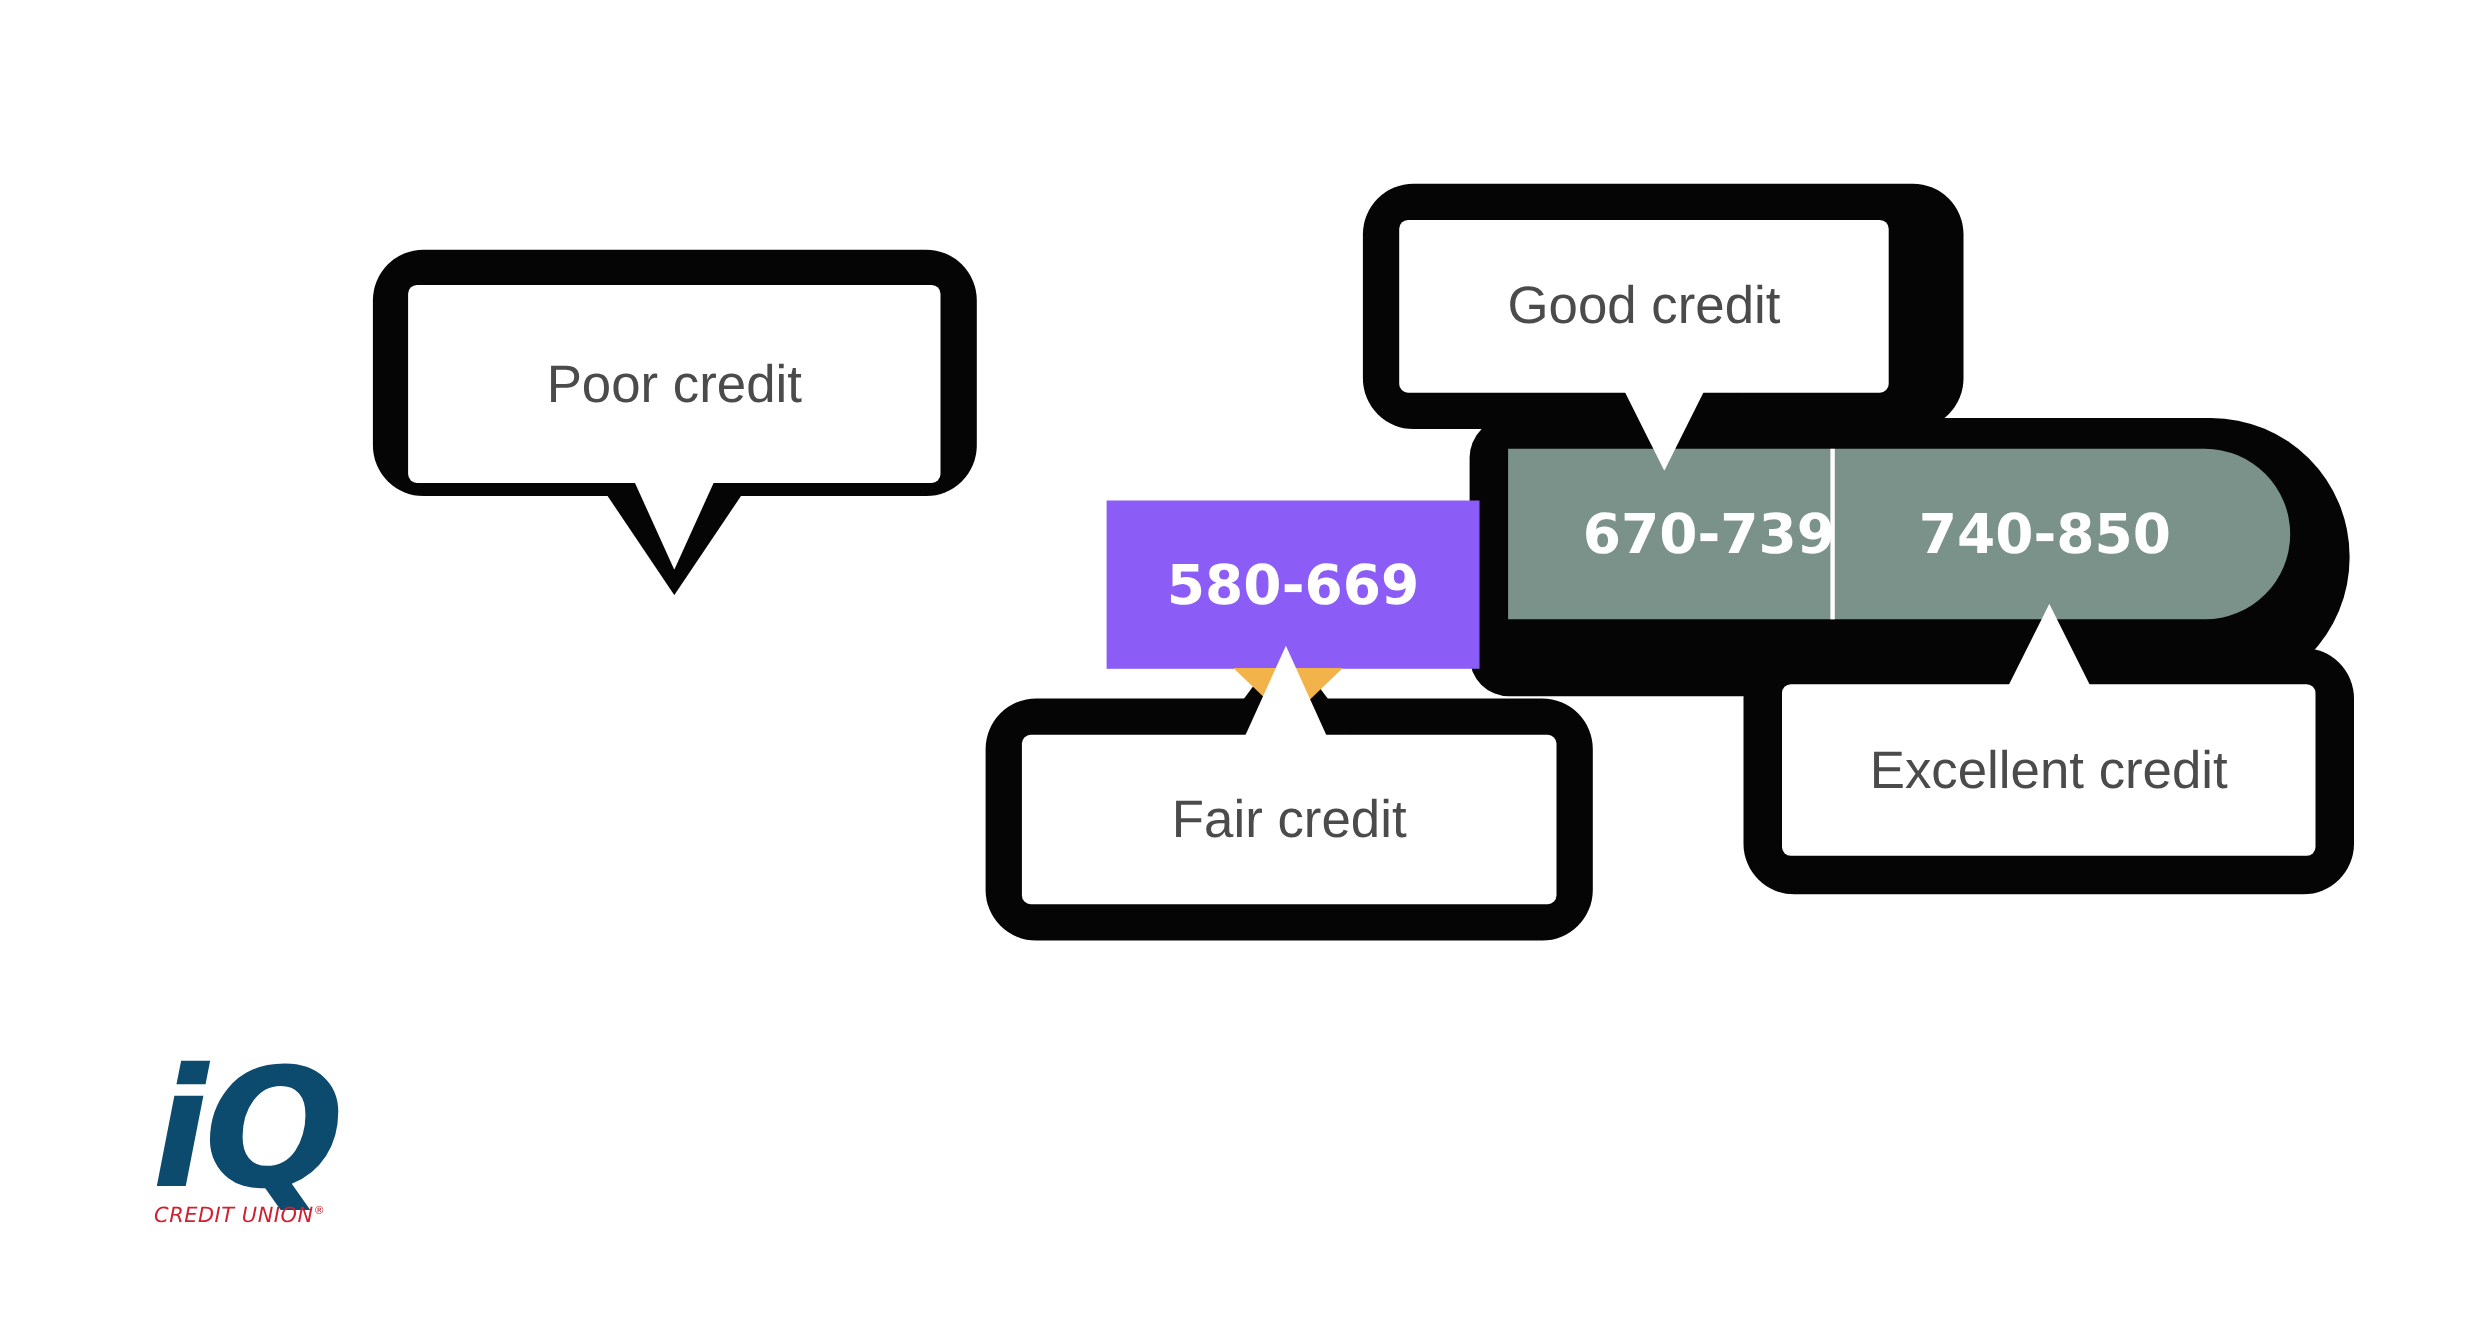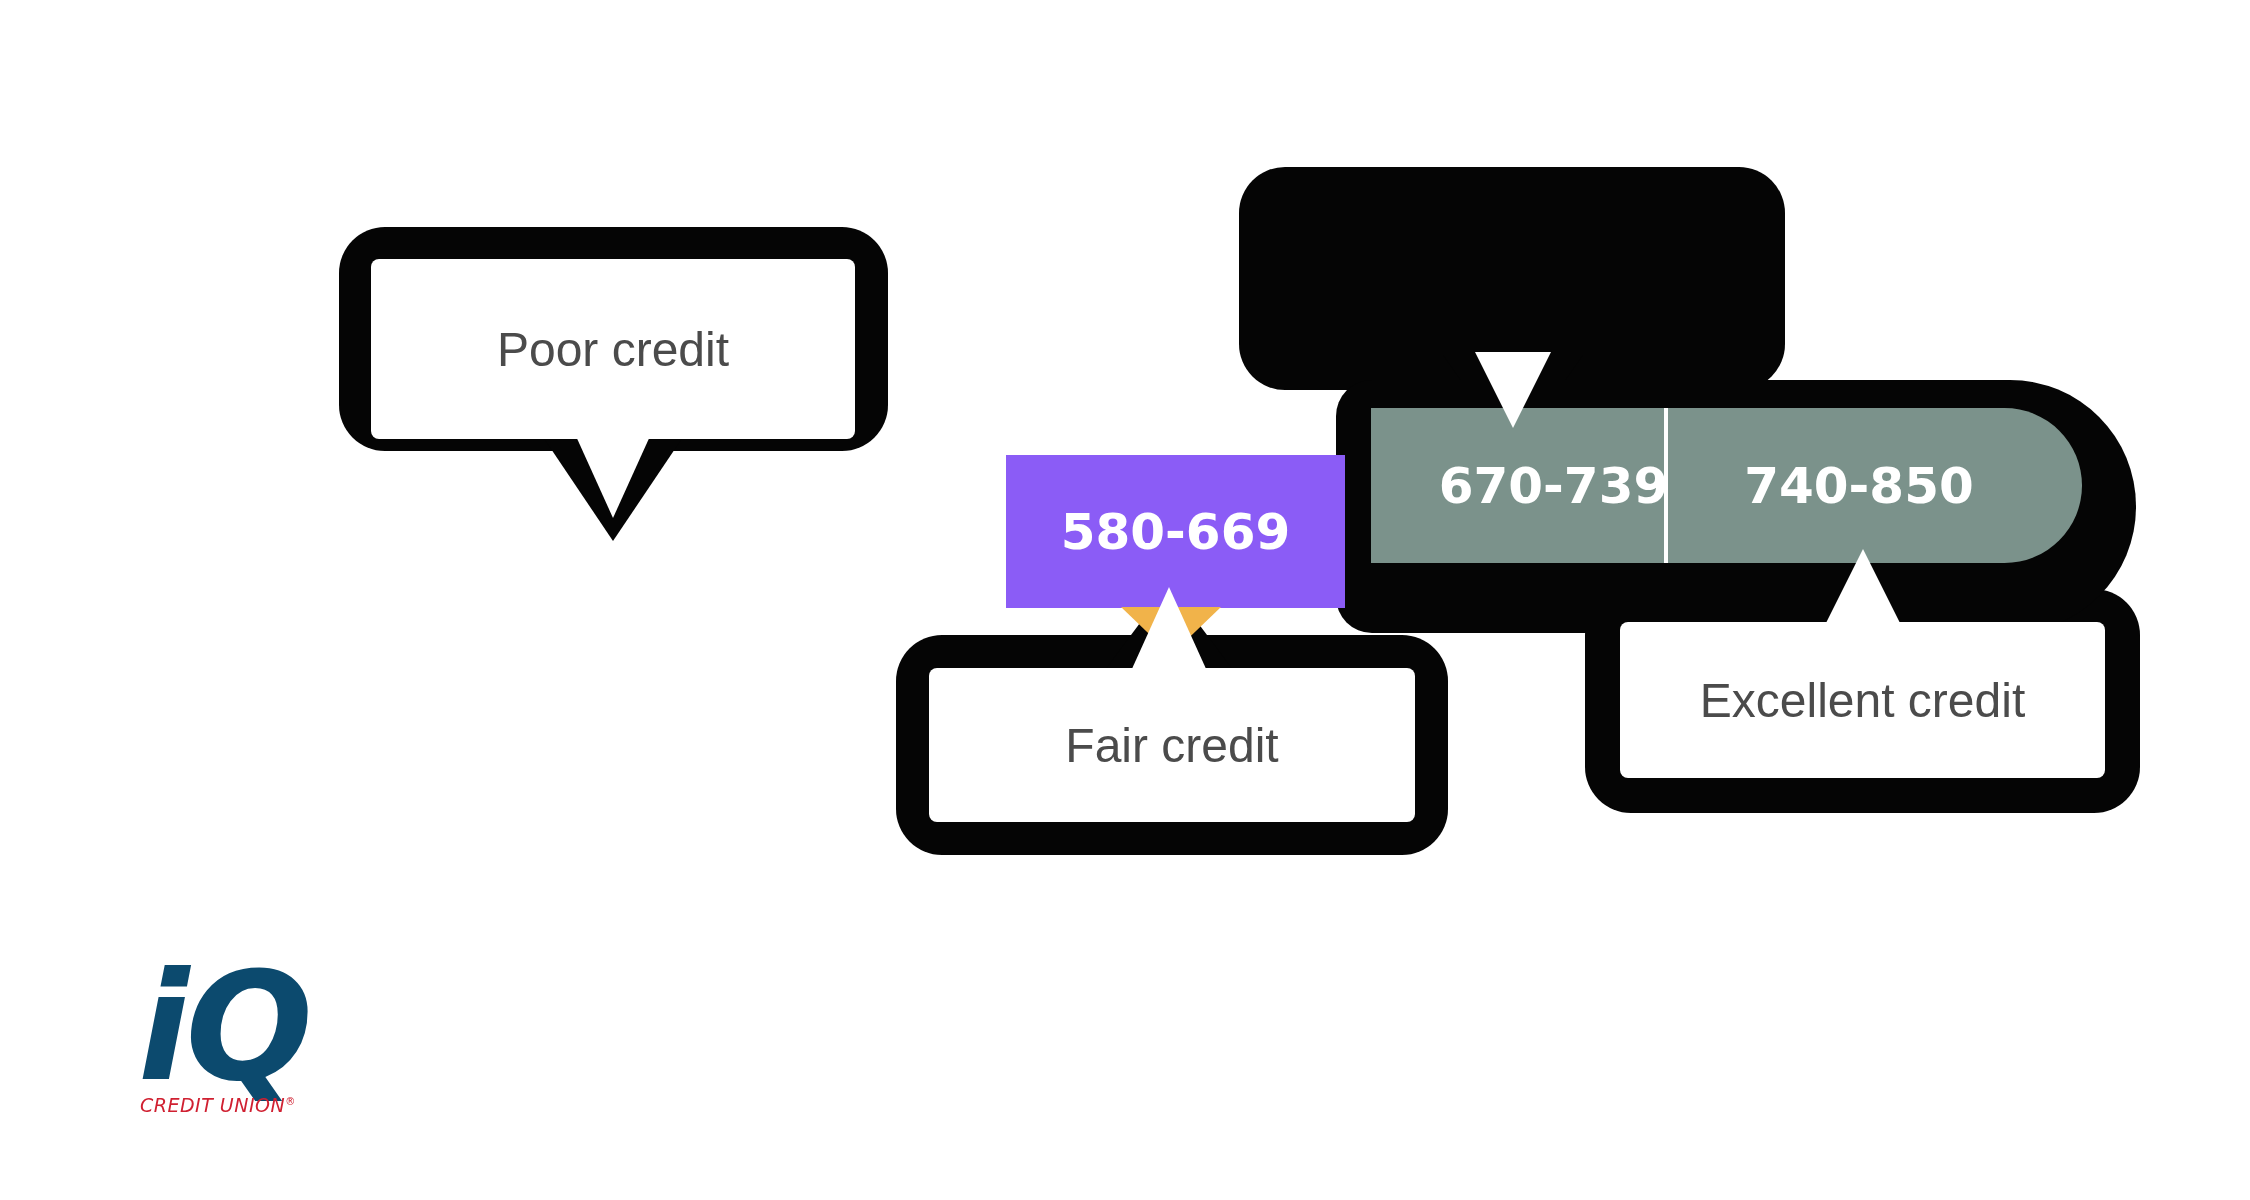--- a/index.html
+++ b/index.html
@@ -123,20 +123,23 @@
   </div>
 
   <div class="abs tail tail-down tail-white" style="left:575px;top:434px;width:76px;height:84px;"></div>
   <div class="abs tail tail-down tail-white" style="left:1475px;top:352px;width:76px;height:76px;"></div>
   <div class="abs tail tail-up tail-white" style="left:1131px;top:587px;width:76px;height:84px;"></div>
   <div class="abs tail tail-up tail-white" style="left:1825px;top:549px;width:76px;height:76px;"></div>
 
   <div class="abs callout-face" style="left:371px;top:259px;width:484px;height:180px;">
     <span>Poor credit</span>
   </div>
+  <div class="abs callout-face" style="left:1272px;top:200px;width:445px;height:157px;">
+    <span>Good credit</span>
+  </div>
   <div class="abs callout-face" style="left:929px;top:668px;width:486px;height:154px;">
     <span>Fair credit</span>
   </div>
   <div class="abs callout-face" style="left:1620px;top:622px;width:485px;height:156px;">
     <span>Excellent credit</span>
   </div>
 
   <div class="abs logo-mark">
     <span>iQ</span>
   </div>

